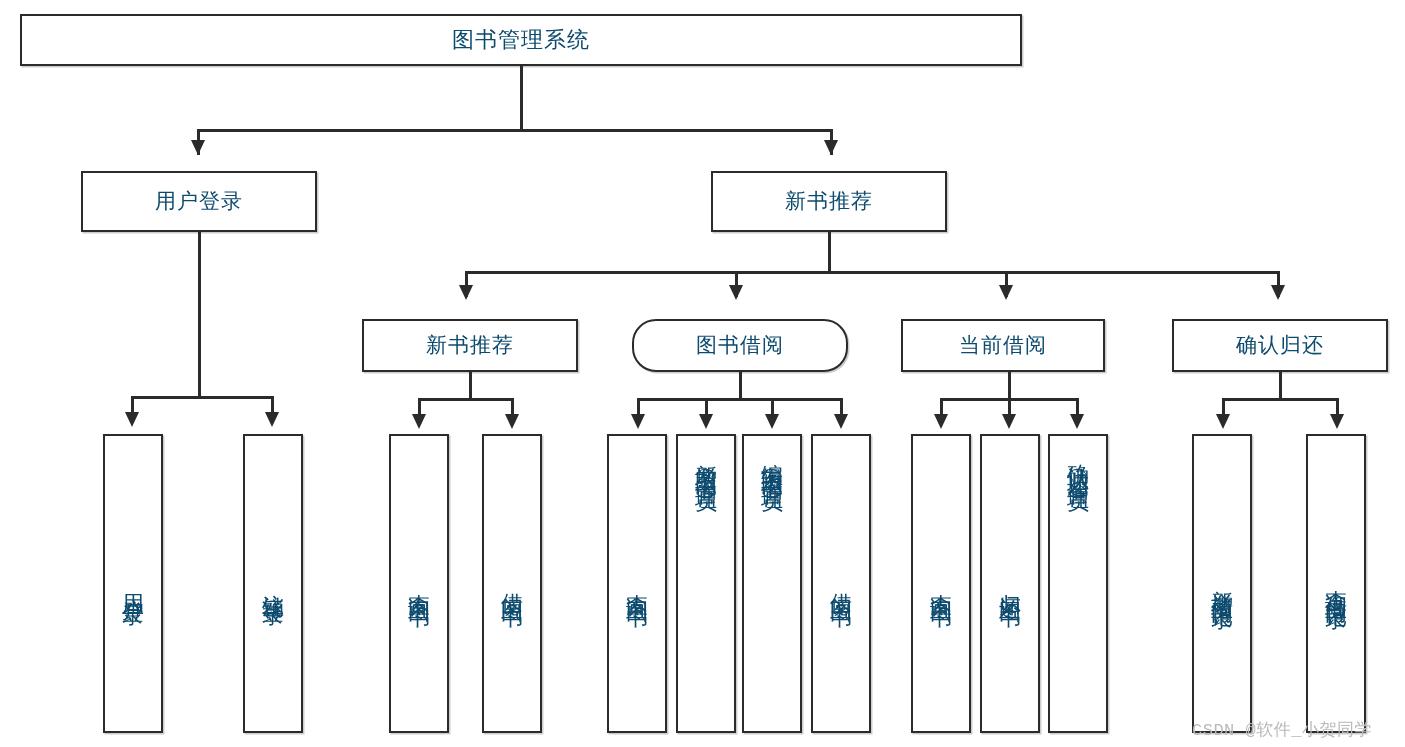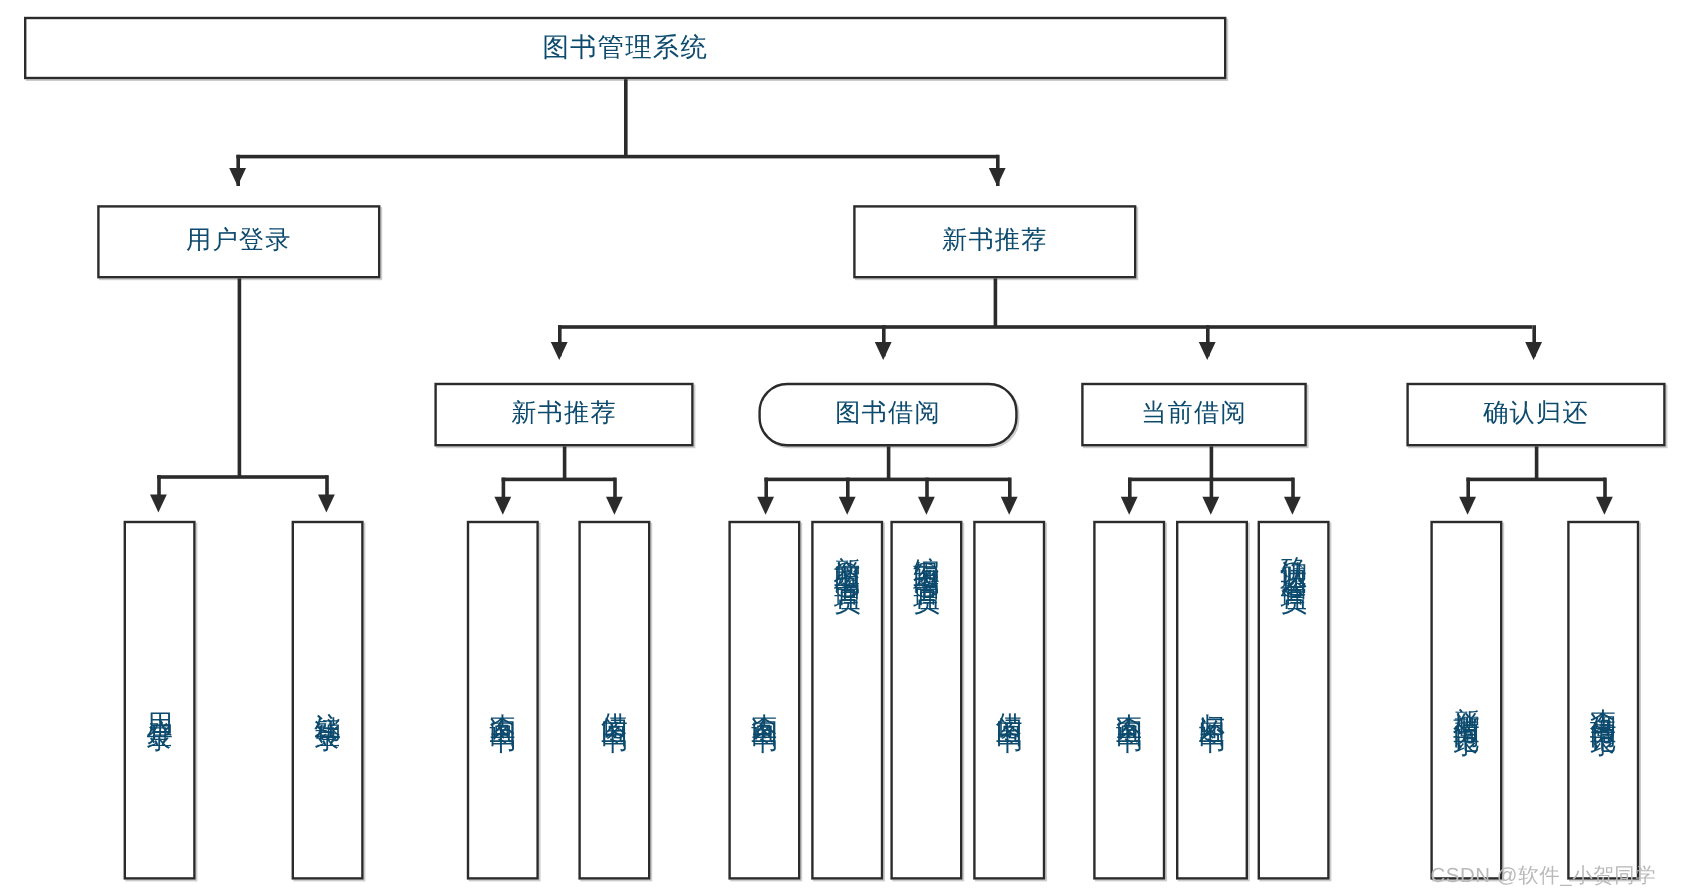--- a/index.html
+++ b/index.html
@@ -66,20 +66,21 @@
     border-top:15px solid #2b2b2b;
   }
   
   #watermark{
     position:absolute;
     color:#b9b9b9;
     font-size:17px;
     letter-spacing:0.5px;
     white-space:nowrap;
     user-select:none;
+    font-family:Liberation Mono, monospace;
   }
 </style>
 </head>
 <body>
 
 <div id="canvas">
 
   <div class="node root" style="left:20px;top:14px;width:1002px;height:52px;">
     <span class="label">图书管理系统</span>
   </div>
@@ -124,21 +125,21 @@
   <div class="arrow" style="left:999px;top:285px;"></div>
   <div class="ln v" style="left:1277px;top:271px;height:26px;"></div>
   <div class="arrow" style="left:1271px;top:285px;"></div>
 
   <div class="node" style="left:362px;top:319px;width:216px;height:53px;">
     <span class="label">新书推荐</span>
   </div>
   <div class="node" style="left:632px;top:319px;width:216px;height:53px;border-radius:24px;">
     <span class="label">图书借阅</span>
   </div>
-  <div class="node" style="left:901px;top:319px;width:188px;height:53px;">
+  <div class="node" style="left:901px;top:319px;width:204px;height:53px;">
     <span class="label">当前借阅</span>
   </div>
   <div class="node" style="left:1172px;top:319px;width:216px;height:53px;">
     <span class="label">确认归还</span>
   </div>
 
   <div class="ln v" style="left:469px;top:372px;height:28px;"></div>
   <div class="ln h" style="left:418px;top:398px;width:95px;"></div>
   <div class="ln v" style="left:418px;top:398px;height:22px;"></div>
   <div class="arrow" style="left:412px;top:414px;"></div>

